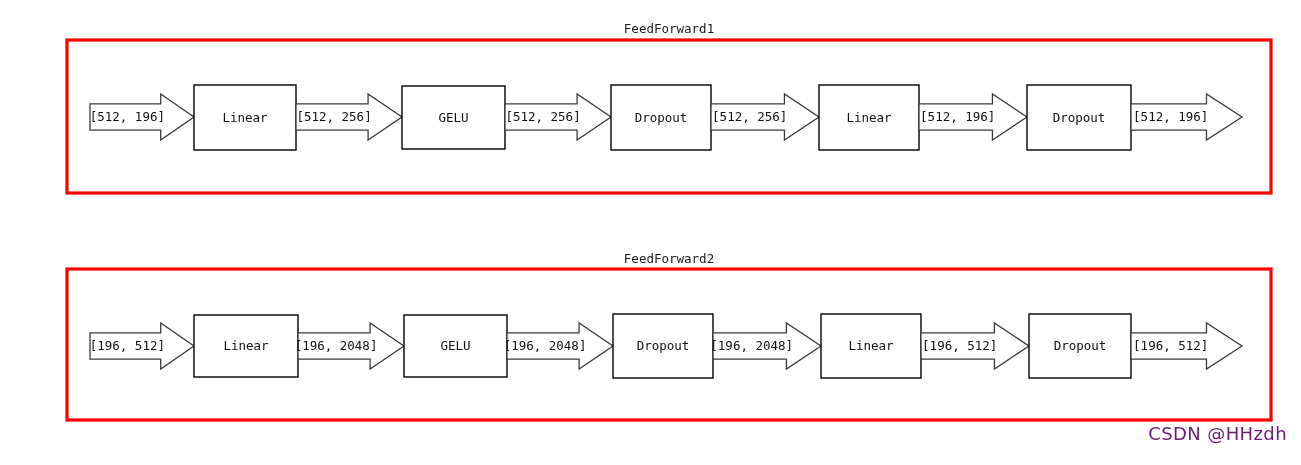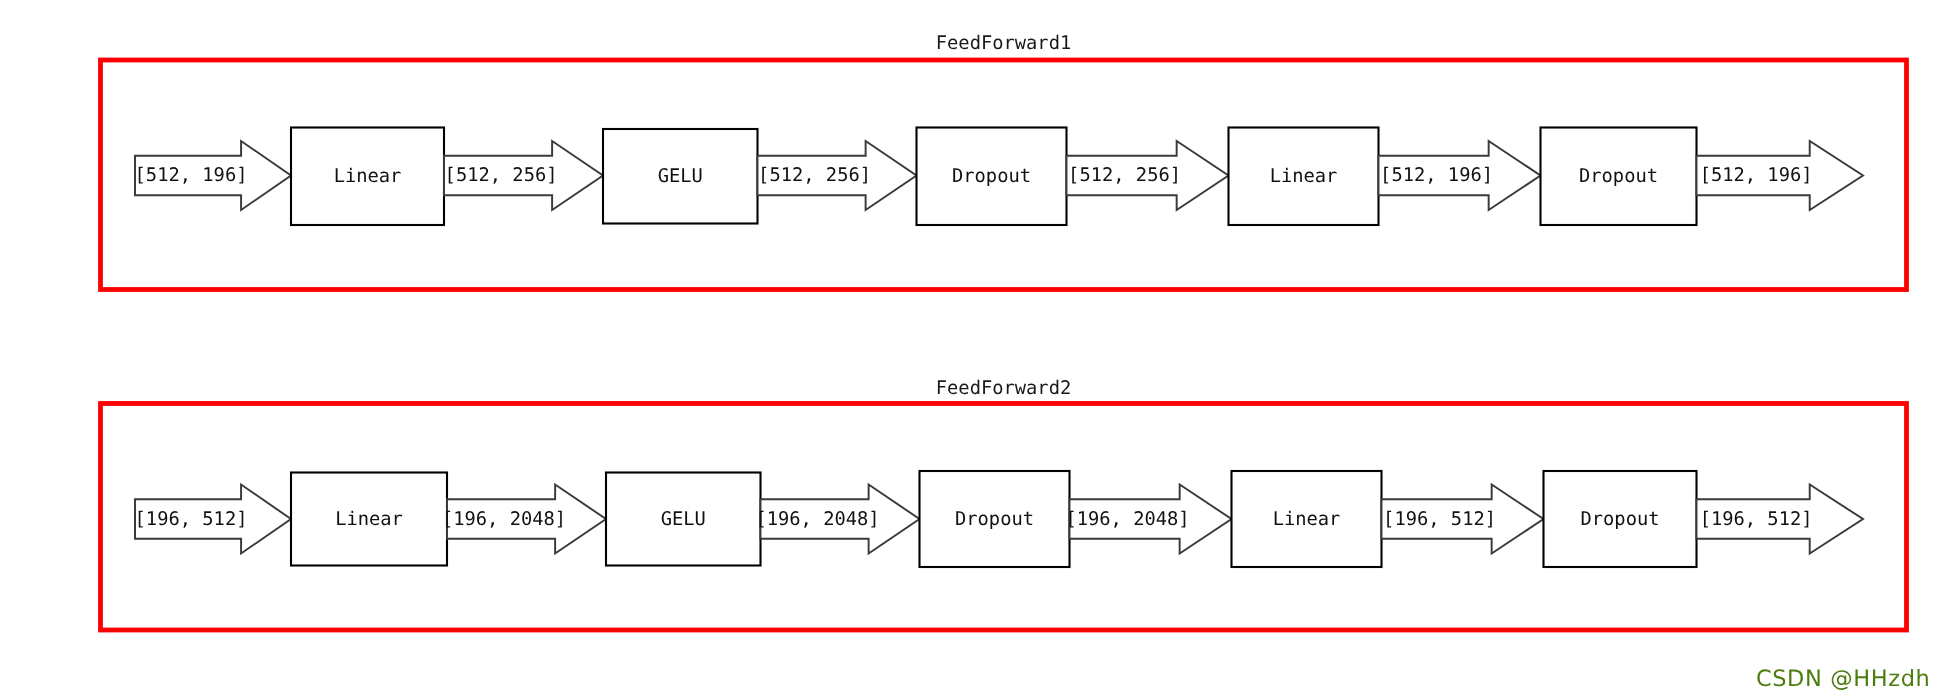--- a/index.html
+++ b/index.html
@@ -31,24 +31,24 @@
   .arrow-label{
     font-family:"DejaVu Sans Mono","Liberation Mono",monospace;
     font-size:12.5px;
     fill:#111111;
     text-anchor:middle;
     dominant-baseline:middle;
   }
   .group-box{fill:none;stroke:#fe0000;stroke-width:3.2;}
   .watermark{
     position:absolute;
-    right:14px;bottom:4px;
+    right:14px;bottom:21px;
     font-family:"DejaVu Sans","Liberation Sans",sans-serif;
-    font-size:15px;
-    color:#4d7c0f;
+    font-size:18px;
+    color:#701a75;
     letter-spacing:0.4px;
     white-space:nowrap;
   }
 </style>
 </head>
 <body>
 
 <div id="stage">
   <svg id="diagram-svg" width="1301" height="465" viewBox="0 0 1301 465">
       <g>

